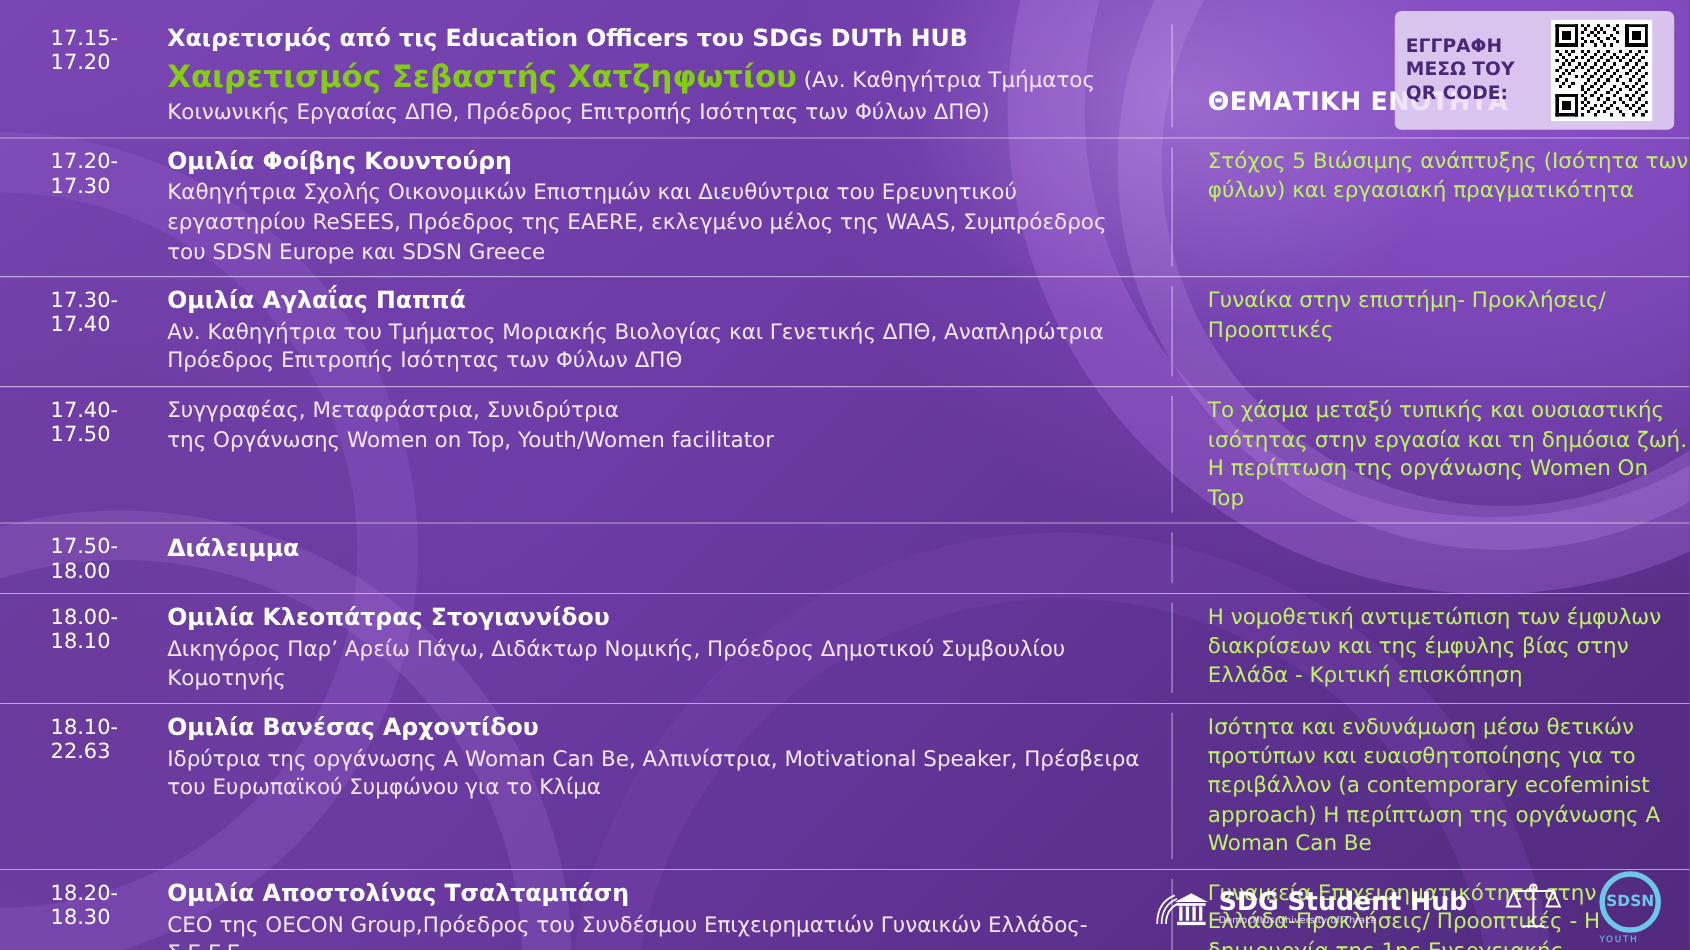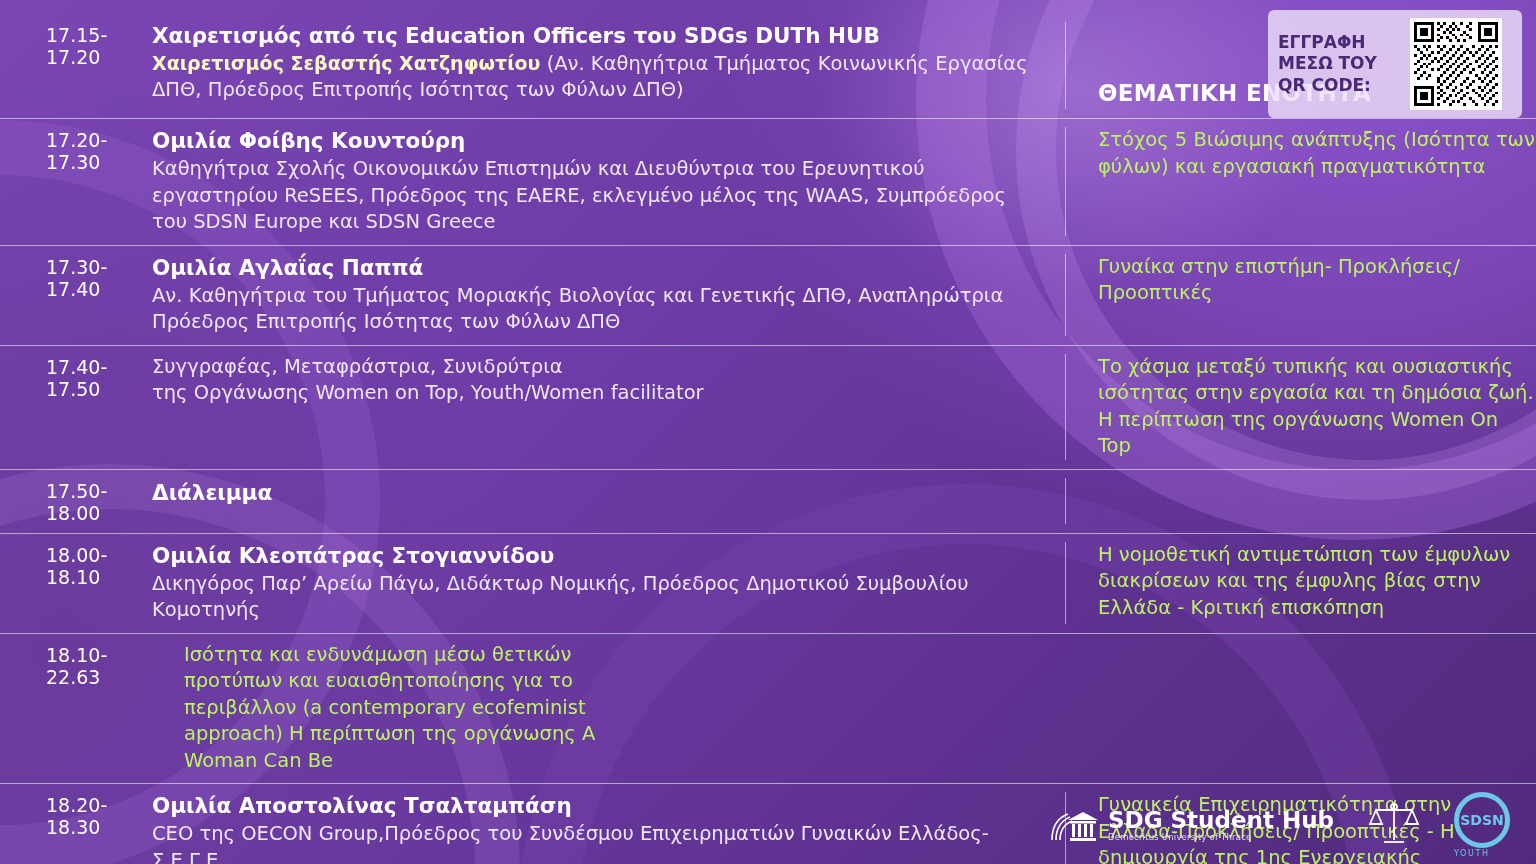--- a/index.html
+++ b/index.html
@@ -134,21 +134,21 @@
     font-weight: 700;
     color: #ffffff;
     line-height: 1.3;
     margin-bottom: 1px;
   }
   .affil {
     font-size: 19.5px;
     line-height: 1.36;
     color: #f1e6fa;
   }
-  .affil .inline-bold { font-weight: 700; color: #fef9c3; font-size: 19px; }
+  .affil .inline-bold { font-weight: 700; color: #84cc16; font-size: 28px; }
   .theme-heading {
     font-size: 23px;
     font-weight: 700;
     letter-spacing: 0.3px;
     color: #ffffff;
     padding-top: 56px;
   }
   .simple-label {
     font-size: 21.5px;
     font-weight: 700;
@@ -463,20 +463,24 @@
     <div class="col-time">18.00-18.10</div>
     <div class="col-main">
       <div class="speaker">Ομιλία Κλεοπάτρας Στογιαννίδου</div>
       <div class="affil">Δικηγόρος Παρ’ Αρείω Πάγω, Διδάκτωρ Νομικής, Πρόεδρος Δημοτικού  Συμβουλίου Κομοτηνής</div>
     </div>
     <div class="col-theme">Η νομοθετική αντιμετώπιση των έμφυλων διακρίσεων και της έμφυλης βίας στην Ελλάδα - Κριτική επισκόπηση</div>
   </div>
 
   <div class="row">
     <div class="col-time">18.10-22.63</div>
+    <div class="col-main">
+      <div class="speaker">Ομιλία Βανέσας Αρχοντίδου</div>
+      <div class="affil">Ιδρύτρια της οργάνωσης A Woman Can Be, Αλπινίστρια, Motivational Speaker, Πρέσβειρα του Ευρωπαϊκού Συμφώνου για το Κλίμα</div>
+    </div>
     <div class="col-theme">Ισότητα και ενδυνάμωση μέσω θετικών προτύπων και ευαισθητοποίησης για το περιβάλλον (a contemporary ecofeminist approach) Η περίπτωση της οργάνωσης A Woman Can Be</div>
   </div>
 
   <div class="row">
     <div class="col-time">18.20-18.30</div>
     <div class="col-main">
       <div class="speaker">Ομιλία Αποστολίνας Τσαλταμπάση</div>
       <div class="affil">CEO της OECON Group,Πρόεδρος του Συνδέσμου Επιχειρηματιών Γυναικών Ελλάδος-Σ.Ε.Γ.Ε.</div>
     </div>
     <div class="col-theme">Γυναικεία Επιχειρηματικότητα στην Ελλάδα-Προκλήσεις/ Προοπτικές - Η δημιουργία της 1ης Ενεργειακής Κοινότητας Γυναικών "WEnCoop" στην Ελλάδα.</div>

